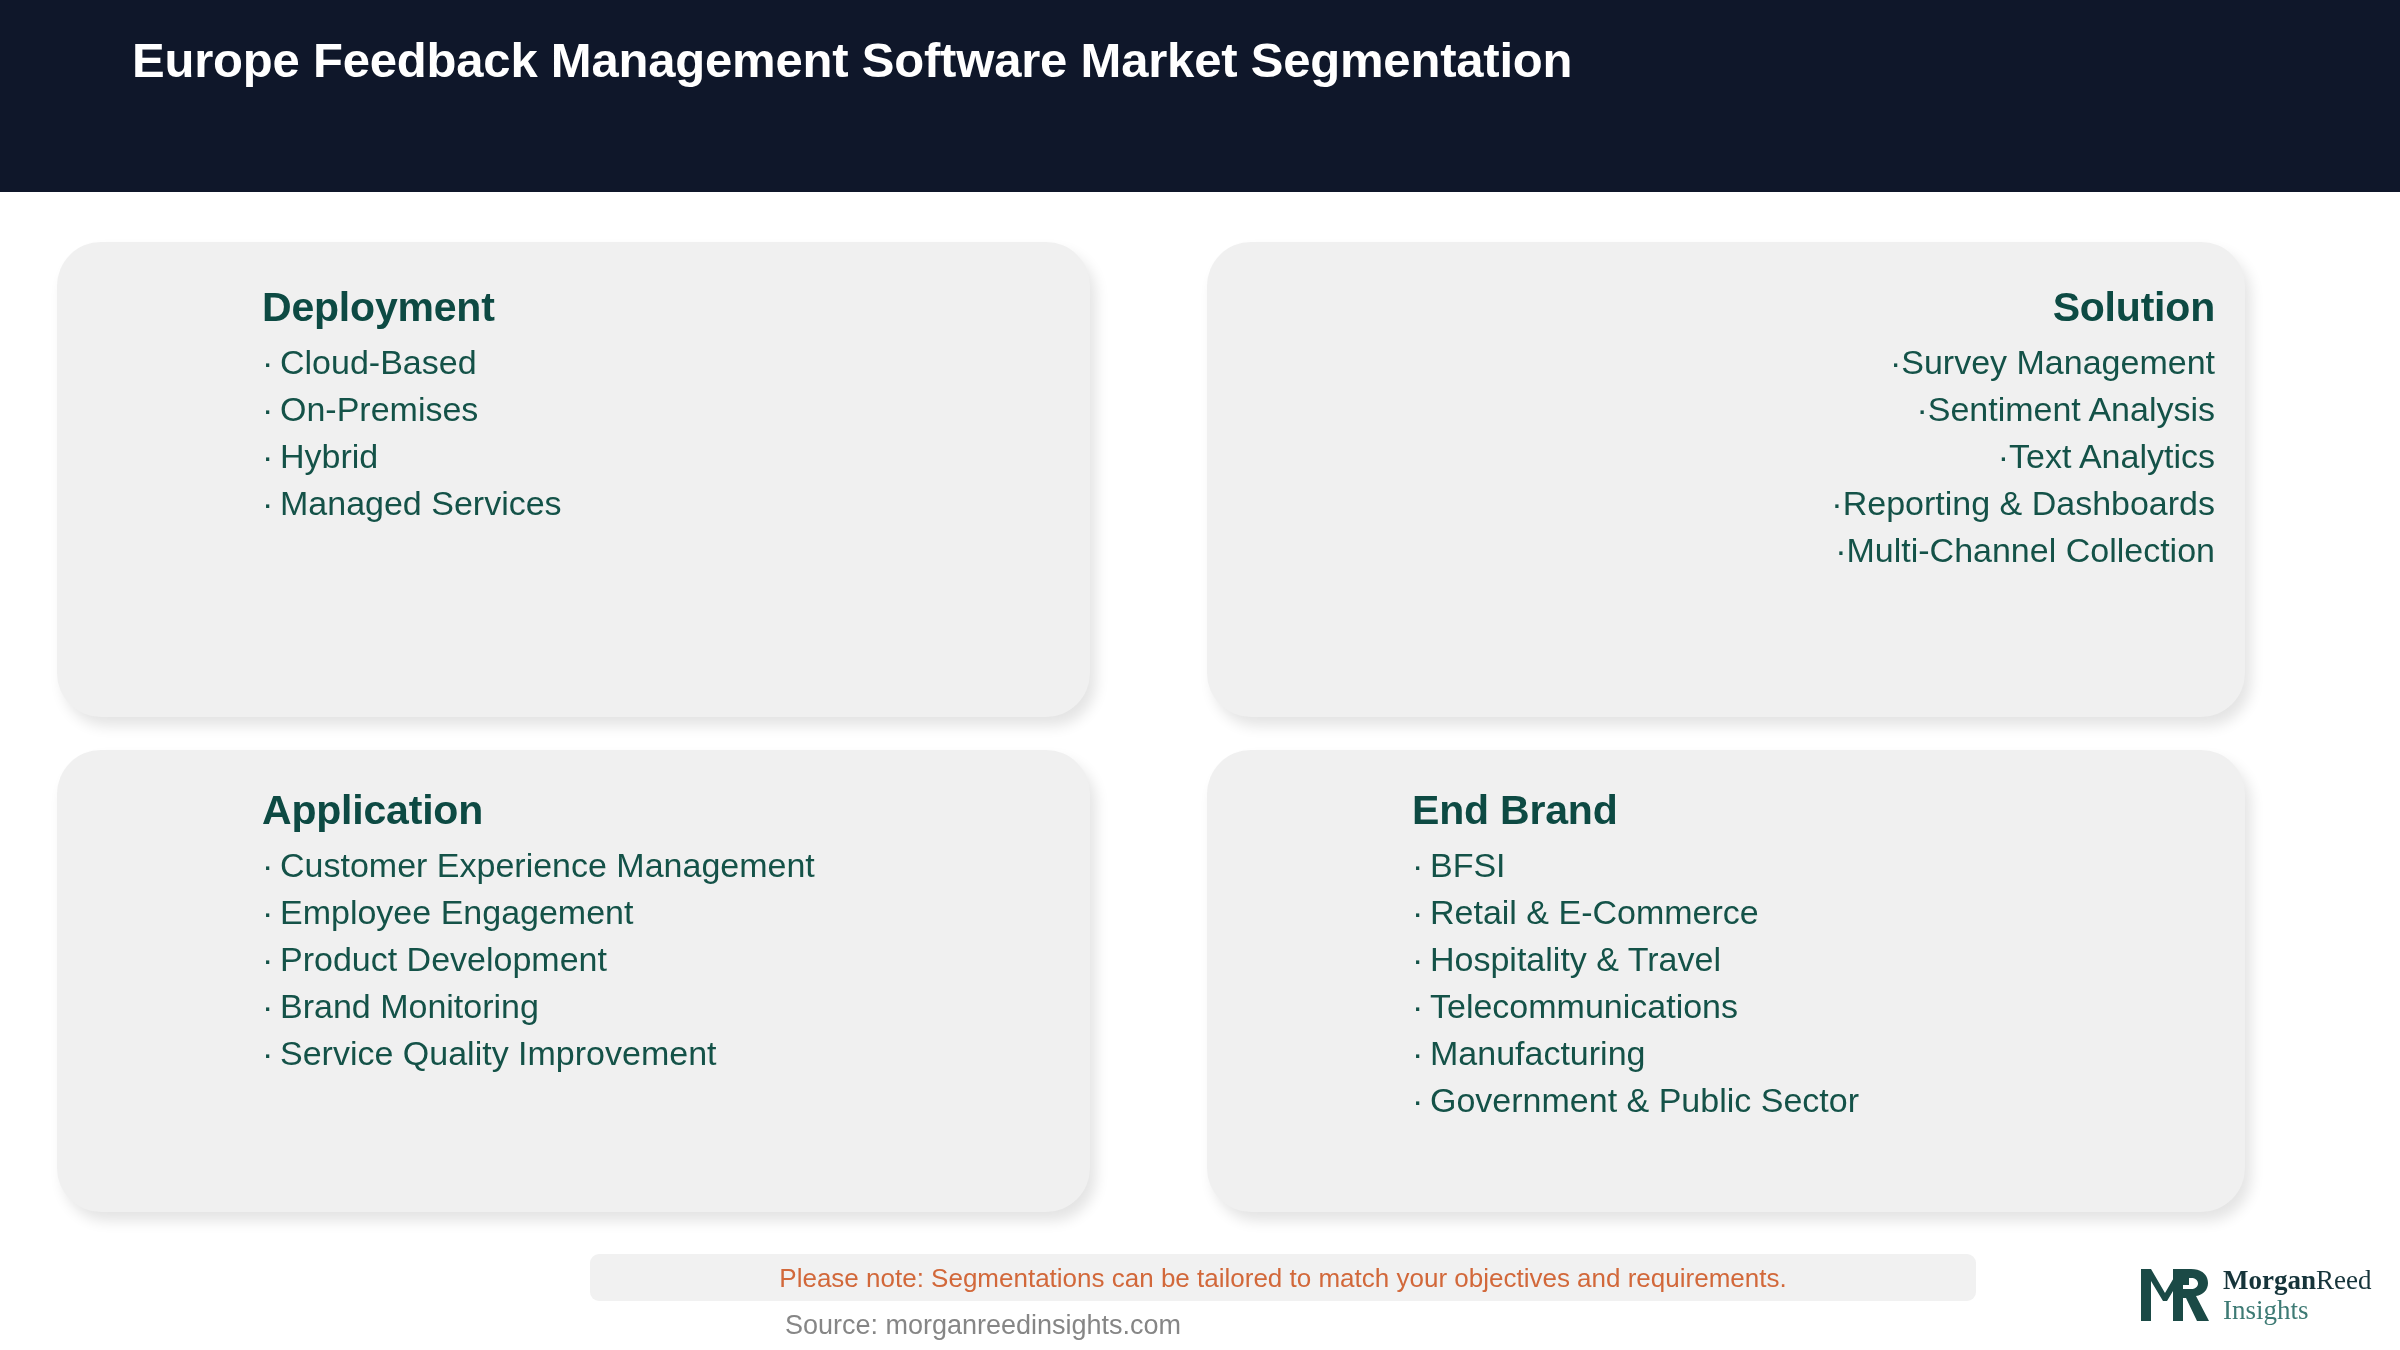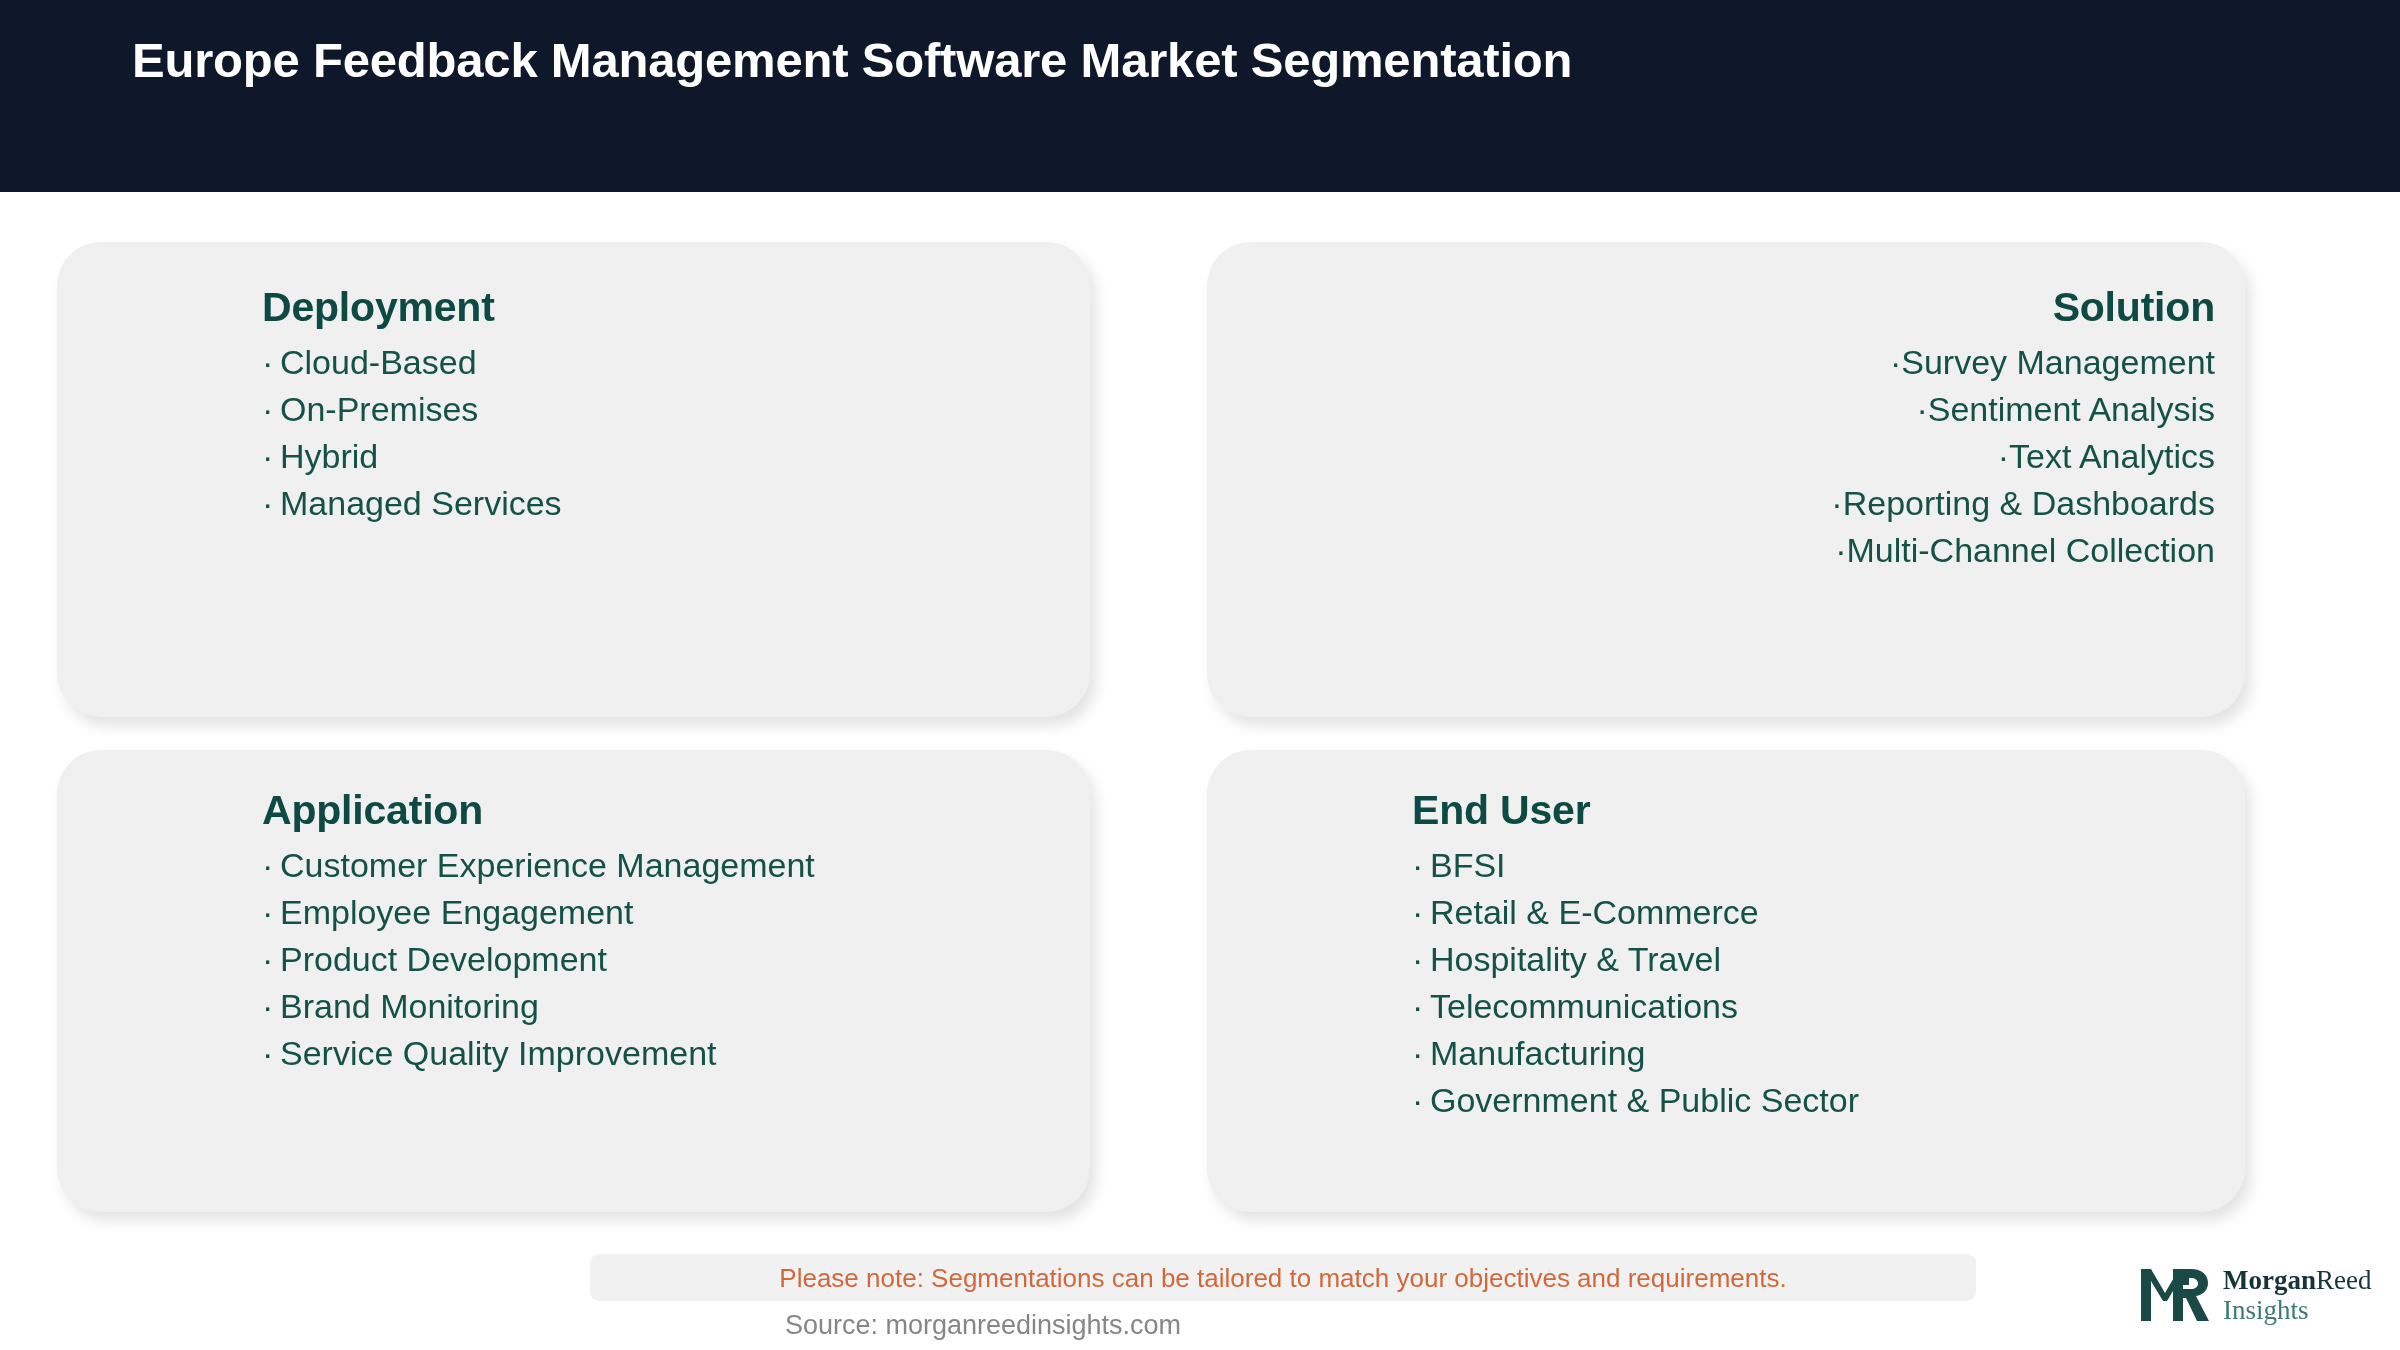--- a/index.html
+++ b/index.html
@@ -213,21 +213,21 @@
         <li><span class="bullet">·</span><span>Employee Engagement</span></li>
         <li><span class="bullet">·</span><span>Product Development</span></li>
         <li><span class="bullet">·</span><span>Brand Monitoring</span></li>
         <li><span class="bullet">·</span><span>Service Quality Improvement</span></li>
       </ul>
     </div>
   </div>
 
   <div class="card card-br">
     <div class="card-inner">
-      <div class="card-title">End User</div>
+      <div class="card-title">End Brand</div>
       <ul class="card-list">
         <li><span class="bullet">·</span><span>BFSI</span></li>
         <li><span class="bullet">·</span><span>Retail &amp; E-Commerce</span></li>
         <li><span class="bullet">·</span><span>Hospitality &amp; Travel</span></li>
         <li><span class="bullet">·</span><span>Telecommunications</span></li>
         <li><span class="bullet">·</span><span>Manufacturing</span></li>
         <li><span class="bullet">·</span><span>Government &amp; Public Sector</span></li>
       </ul>
     </div>
   </div>

